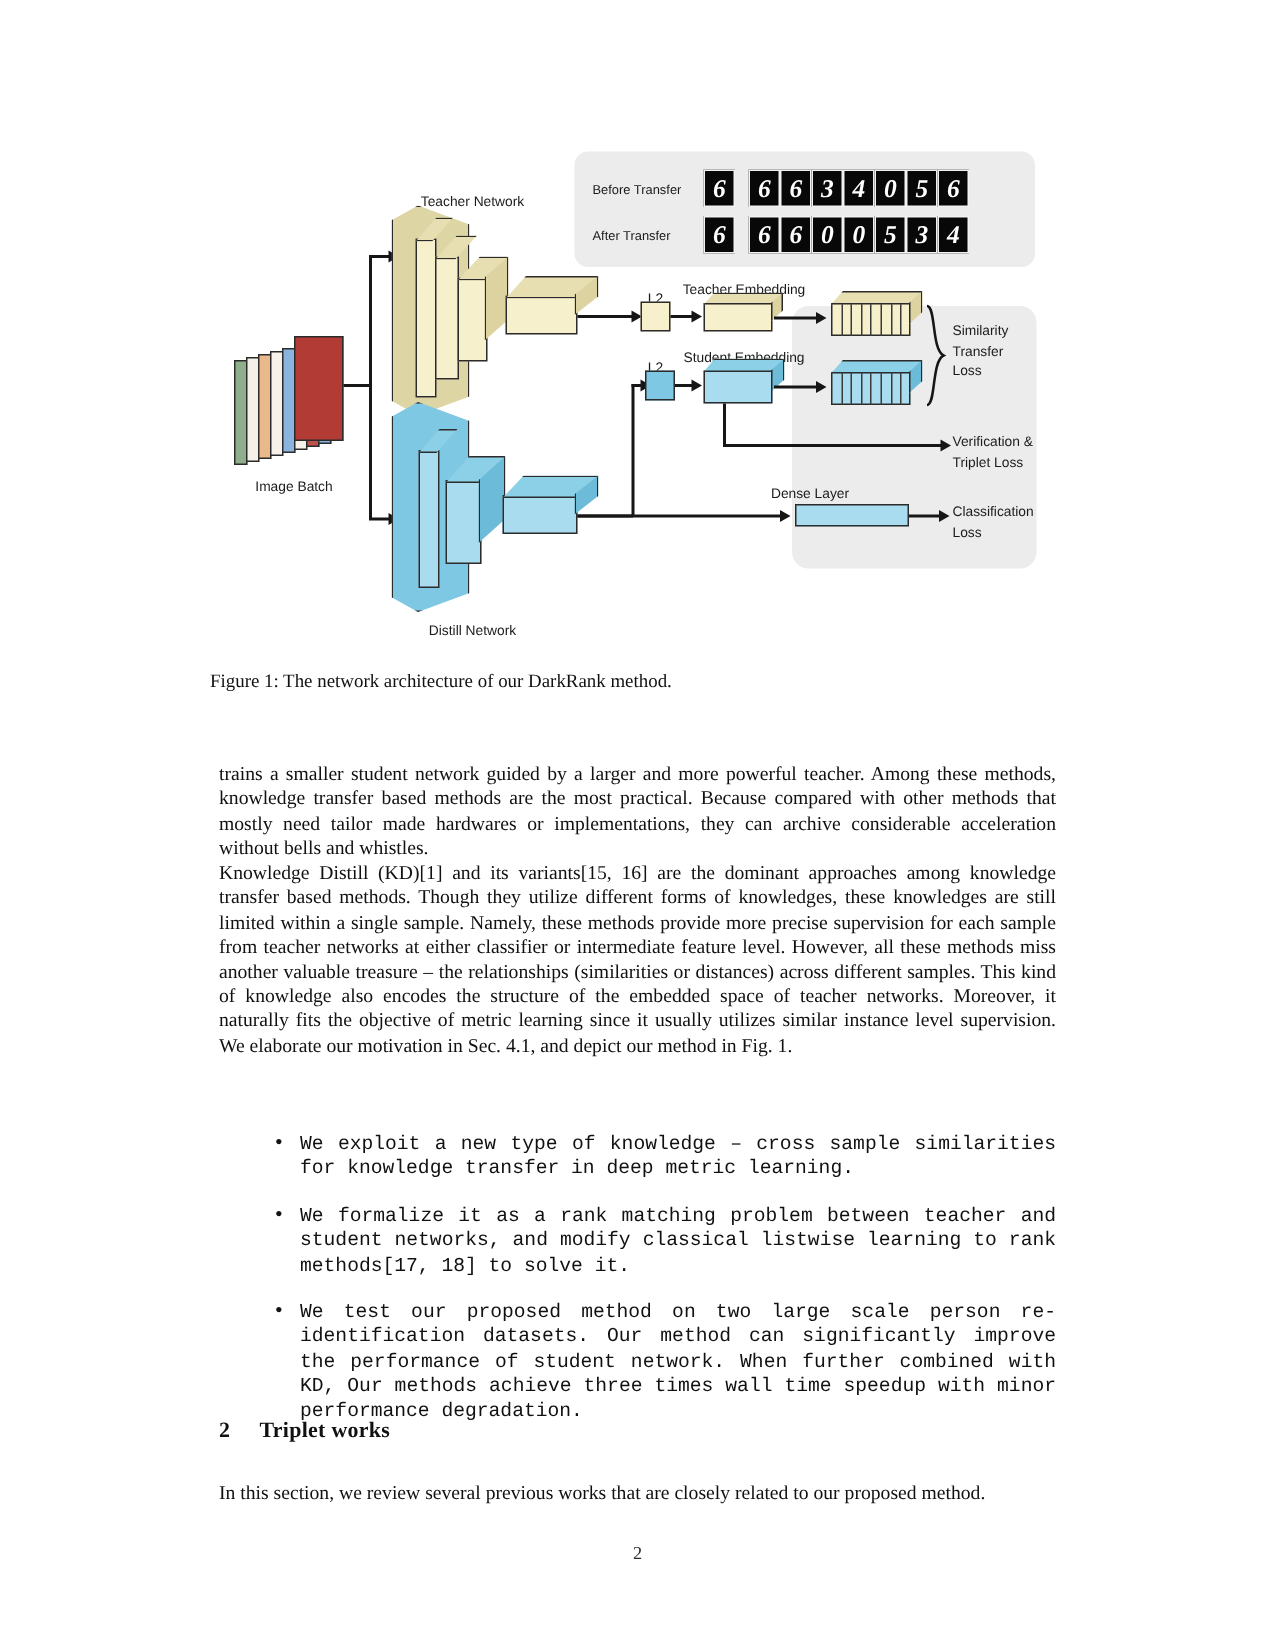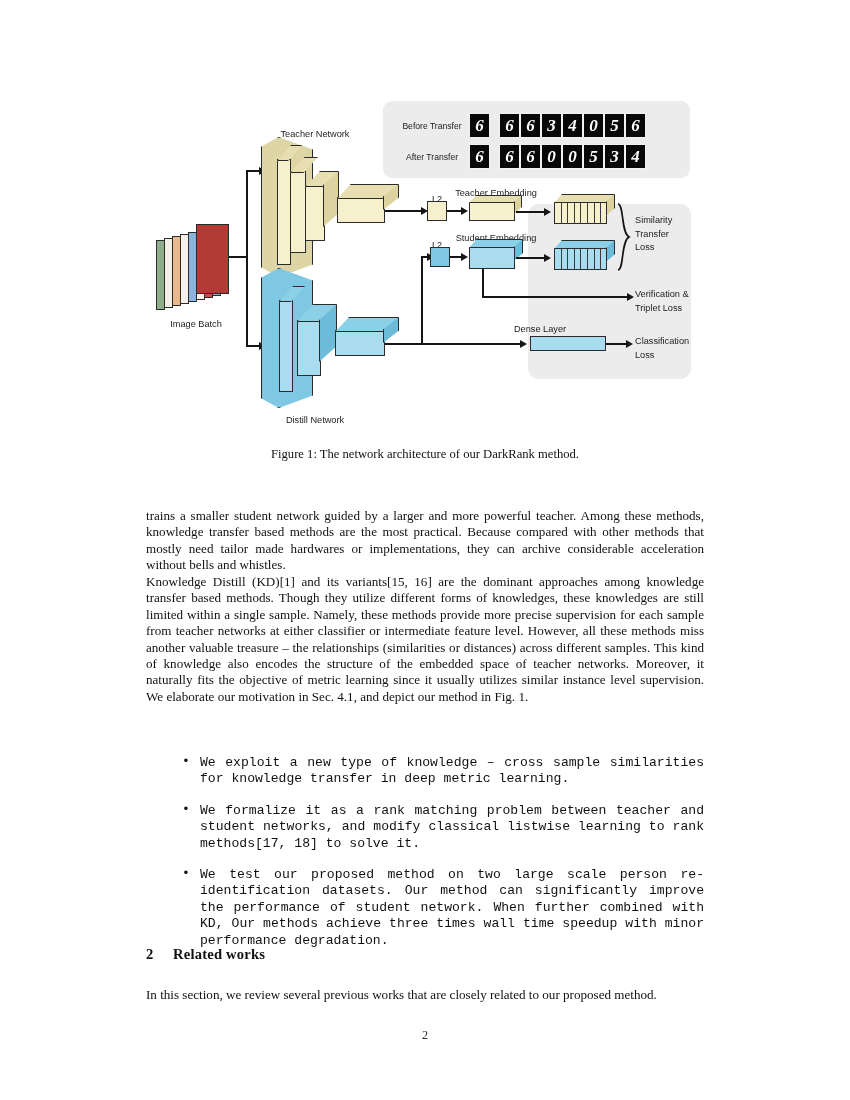--- a/index.html
+++ b/index.html
@@ -50,21 +50,21 @@
     height: 77px;
     background: #ececec;
     border-radius: 9px;
   }
   .mnist-row { position: absolute; display: flex; align-items: center; }
   .mnist-rowlabel {
     font-family: "Liberation Sans", "DejaVu Sans", sans-serif;
     font-size: 8.6px;
     color: #1a1a1a;
     width: 74px;
-    text-align: center;
+    text-align: left;
   }
   .digit {
     width: 21px; height: 25px;
     background: #080808;
     color: #fff;
     font-family: "Liberation Serif", serif;
     font-size: 17px;
     font-style: italic;
     font-weight: bold;
     display: flex;
@@ -115,21 +115,21 @@
     border-left: 1px solid #3a3a3a;
     box-sizing: border-box;
   }
 
   
   .caption {
     position: absolute;
     left: 140px;
     top: 447px;
     width: 570px;
-    text-align: center;
+    text-align: left;
     font-size: 12.6px;
     line-height: 15px;
   }
   .para {
     position: absolute;
     left: 146px;
     width: 558px;
     text-align: justify;
     font-size: 13.1px;
     line-height: 16.4px;
@@ -370,20 +370,20 @@
   <div class="para" style="top:508px;">trains a smaller student network guided by a larger and more powerful teacher. Among these methods, knowledge transfer based methods are the most practical. Because compared with other methods that mostly need tailor made hardwares or implementations, they can archive considerable acceleration without bells and whistles.</div>
   <div class="para" style="top:574px;">Knowledge Distill (KD)[1] and its variants[15, 16] are the dominant approaches among knowledge transfer based methods. Though they utilize different forms of knowledges, these knowledges are still limited within a single sample. Namely, these methods provide more precise supervision for each sample from teacher networks at either classifier or intermediate feature level. However, all these methods miss another valuable treasure – the relationships (similarities or distances) across different samples. This kind of knowledge also encodes the structure of the embedded space of teacher networks. Moreover, it naturally fits the objective of metric learning since it usually utilizes similar instance level supervision. We elaborate our motivation in Sec. 4.1, and depict our method in Fig. 1.</div>
 
   <div class="bullets" style="top:755px;">
     <div class="bullet">We exploit a new type of knowledge – cross sample similarities for knowledge transfer in deep metric learning.</div>
     <div class="bullet">We formalize it as a rank matching problem between teacher and student networks, and modify classical listwise learning to rank methods[17, 18] to solve it.</div>
     <div class="bullet">We test our proposed method on two large scale person re-identification datasets. Our method can significantly improve the performance of student network. When further combined with KD, Our methods achieve three times wall time speedup with minor performance degradation.</div>
   </div>
 
   <div class="section-head" style="top:946px;">
-    <span class="num">2</span><span>Related works</span>
+    <span class="num">2</span><span>Triplet works</span>
   </div>
 
   <div class="para" style="top:987px;">In this section, we review several previous works that are closely related to our proposed method.</div>
 
   <div class="pagenum">2</div>
 
 </div>
 
 </body></html>

